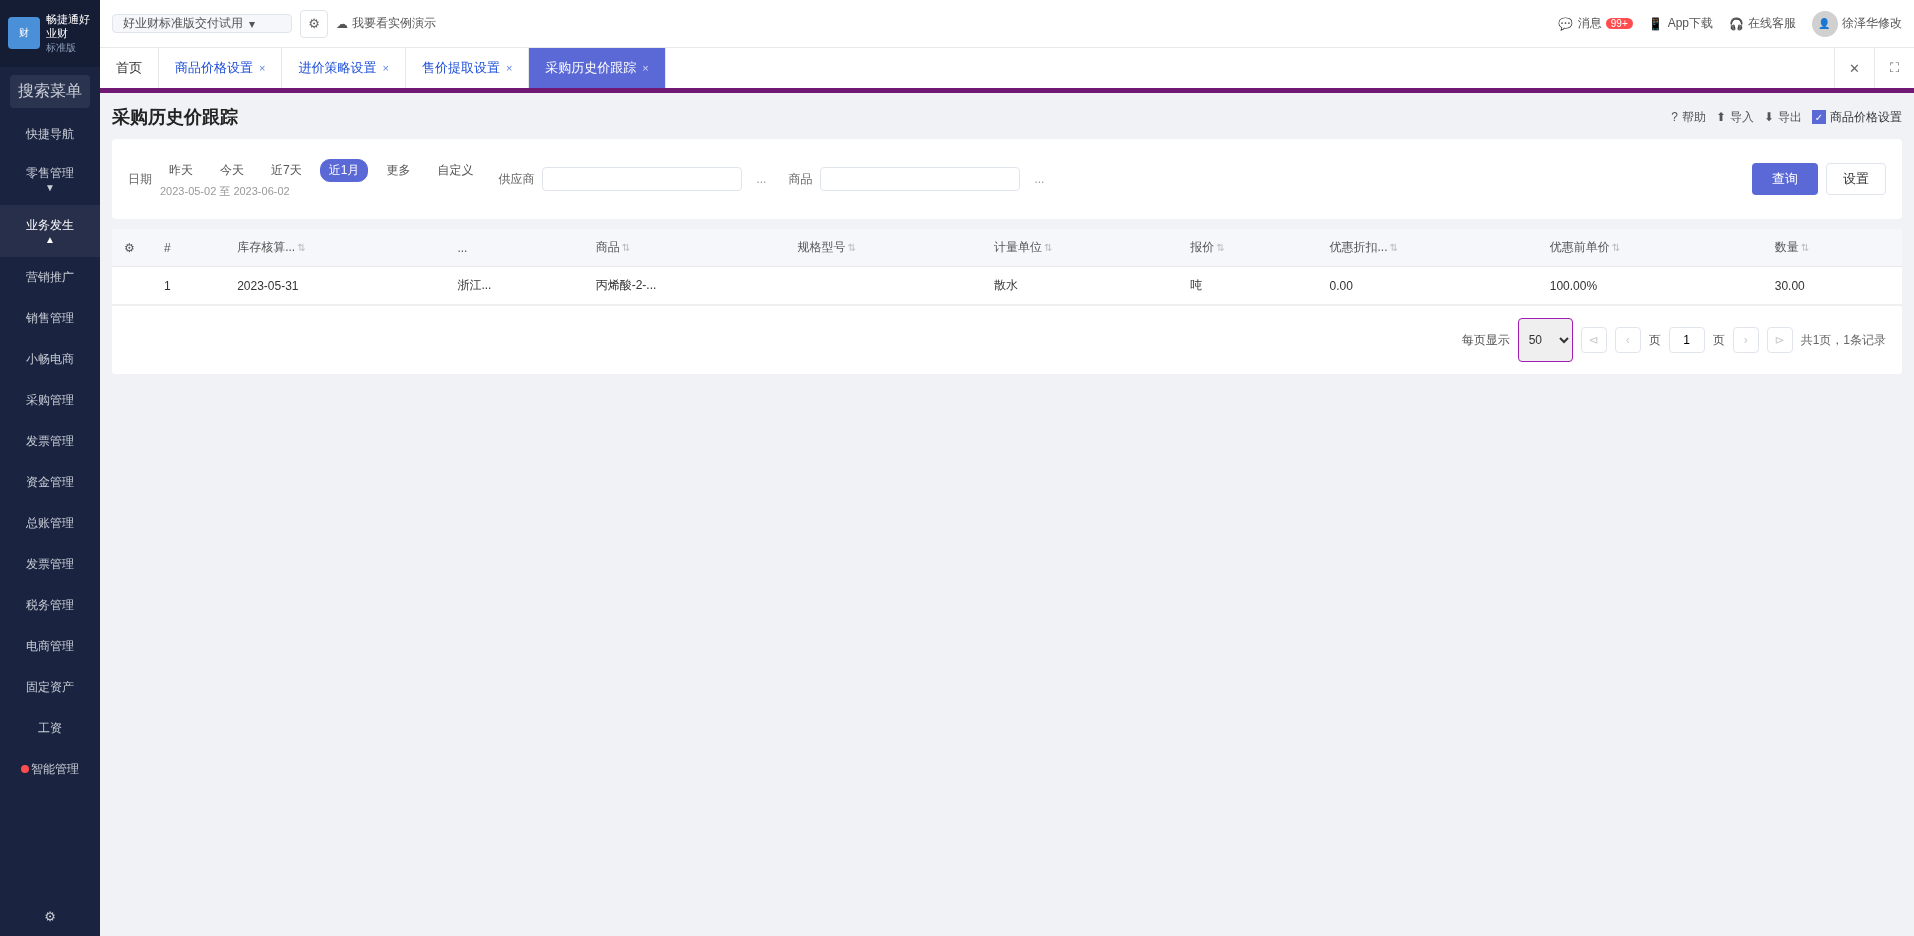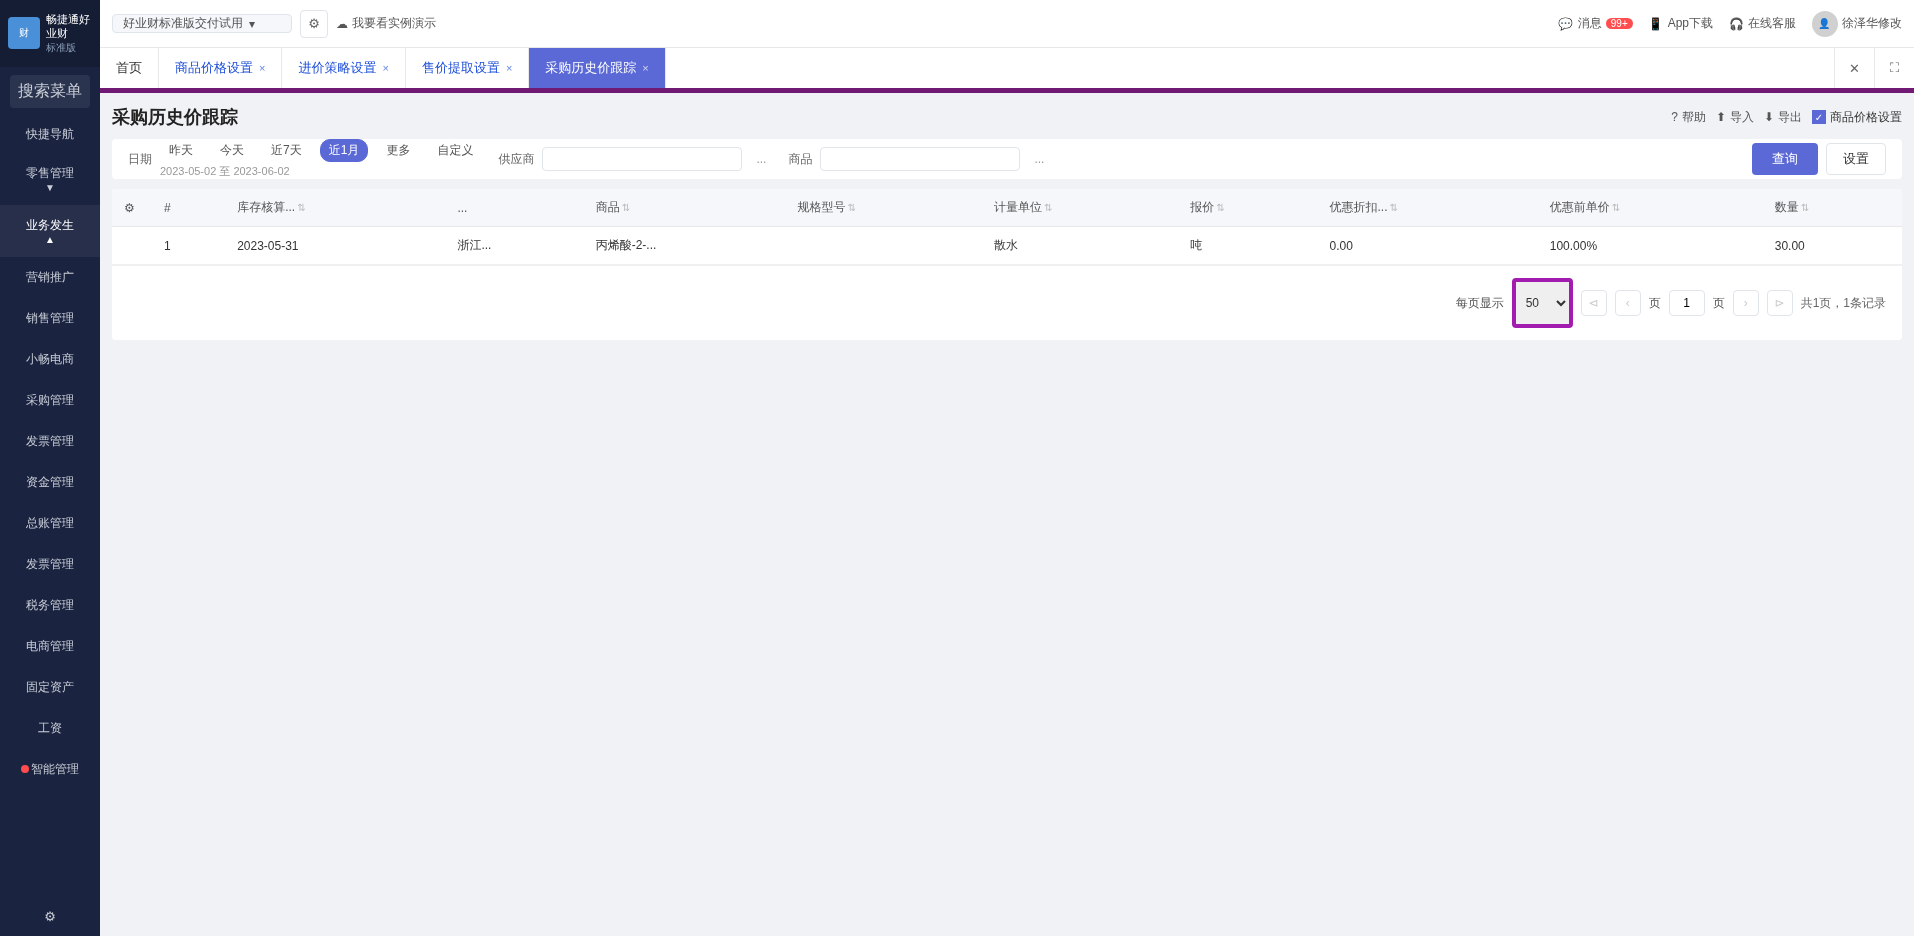--- a/index.html
+++ b/index.html
@@ -47,21 +47,21 @@
 
     
     .page-header { display: flex; align-items: center; justify-content: space-between; margin-bottom: 10px; }
     .page-title { font-size: 18px; font-weight: 600; color: #222; }
     .page-actions { display: flex; align-items: center; gap: 10px; }
     .page-action-item { display: flex; align-items: center; gap: 4px; font-size: 12px; color: #555; cursor: pointer; }
     .checkbox-label { display: flex; align-items: center; gap: 4px; font-size: 12px; color: #333; }
     .checkbox-box { width: 14px; height: 14px; border: 1px solid #5b69d6; background: #5b69d6; display: flex; align-items: center; justify-content: center; color: white; font-size: 10px; }
 
     
-    .filter-bar { background: #fff; border-radius: 4px; padding: 0 16px; margin-bottom: 10px; }
+    .filter-bar { background: #fff; border-radius: 4px; padding: 20px 16px; margin-bottom: 10px; }
     .filter-row { display: flex; align-items: center; gap: 16px; flex-wrap: wrap; }
     .filter-item { display: flex; align-items: center; gap: 8px; }
     .filter-label { font-size: 12px; color: #666; white-space: nowrap; }
     .filter-date-btns { display: flex; align-items: center; gap: 9px; }
     .date-btn { padding: 2px 8px; border-radius: 4px; font-size: 12px; cursor: pointer; border: 1px solid transparent; color: #555; }
     .date-btn.active { background: #5b69d6; color: #fff; border-color: #5b69d6; border-radius: 10px; }
     .date-range { font-size: 11px; color: #999; margin-top: 2px; }
     .filter-input { border: 1px solid #e0e4eb; border-radius: 4px; padding: 4px 8px; font-size: 12px; min-width: 200px; color: #333; outline: none; }
     .filter-more { color: #999; font-size: 12px; cursor: pointer; padding: 2px 6px; }
     .query-btn { background: #5b69d6; color: #fff; border: none; border-radius: 4px; padding: 6px 20px; font-size: 13px; cursor: pointer; }
@@ -73,21 +73,21 @@
     .data-table thead tr { background: #f5f7fa; }
     .data-table th { padding: 10px 12px; text-align: left; font-weight: 500; color: #555; border-bottom: 1px solid #e8e8e8; white-space: nowrap; }
     .data-table td { padding: 10px 12px; border-bottom: 1px solid #f0f0f0; color: #333; }
     .col-settings { width: 40px; text-align: center; }
     .sort-icon { color: #bbb; font-size: 10px; }
     .th-content { display: flex; align-items: center; gap: 2px; }
 
     
     .pagination { display: flex; align-items: center; justify-content: flex-end; padding: 12px 16px; background: #fff; border-top: 1px solid #f0f0f0; gap: 8px; font-size: 12px; color: #555; }
     .pagination-label { color: #555; }
-    .page-size-select { border: 4px solid #a21caf; border-radius: 4px; padding: 13px 6px; font-size: 12px; color: #333; }
+    .page-size-select { border: 1px solid #a21caf; border-radius: 4px; padding: 13px 6px; font-size: 12px; color: #333; }
     .page-btn { width: 26px; height: 26px; display: flex; align-items: center; justify-content: center; border: 1px solid #e0e4eb; border-radius: 4px; cursor: pointer; color: #555; font-size: 12px; }
     .page-btn.disabled { color: #ccc; cursor: not-allowed; }
     .page-input { width: 36px; height: 26px; border: 1px solid #e0e4eb; border-radius: 4px; text-align: center; font-size: 12px; }
     .page-total { color: #666; }
   </style>
 </head>
 <body>
 
 <div class="sidebar">
   <div class="sidebar-logo">

